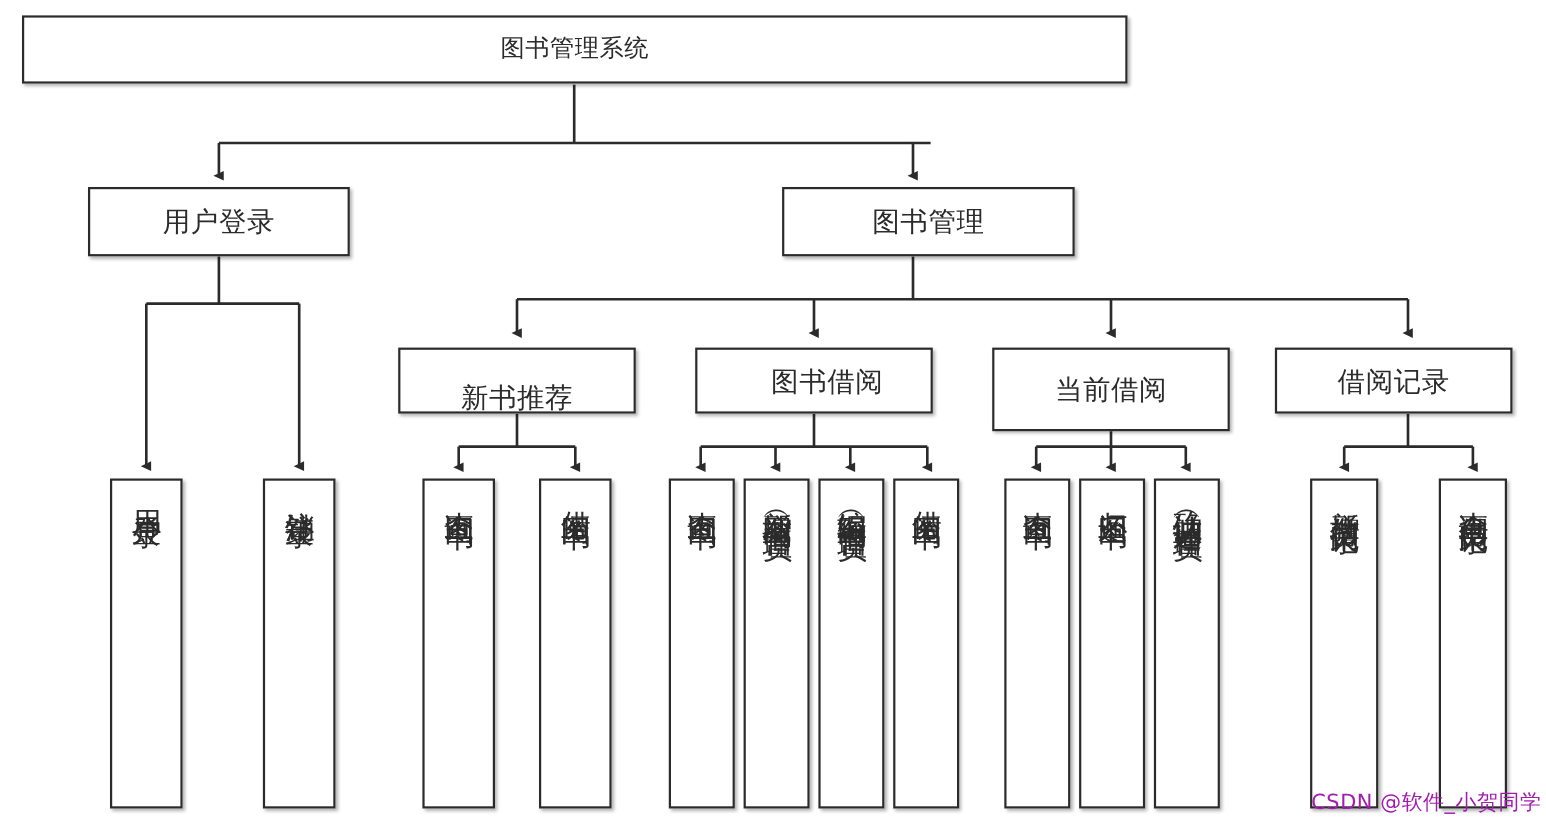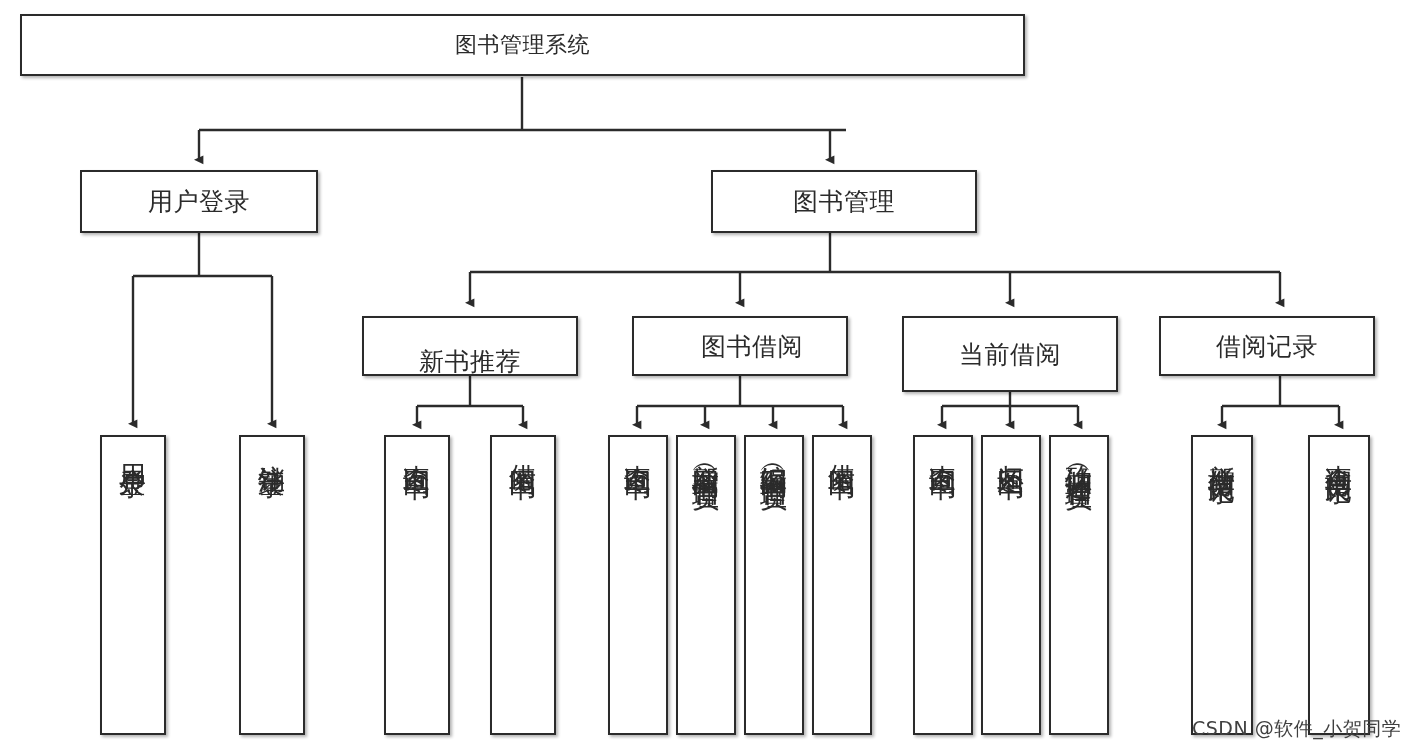--- a/index.html
+++ b/index.html
@@ -63,21 +63,21 @@
     line-height: 1.08;
     letter-spacing: 3px;
     white-space: nowrap;
     margin: 0 auto;
   }
   .watermark {
     position: absolute;
     left: 1192px;
     top: 716px;
     font-size: 19px;
-    color: #404040;
+    color: #a21caf;
     letter-spacing: 0.5px;
     white-space: nowrap;
     user-select: none;
   }
 </style>
 </head>
 <body>
 
 <div id="diagram-root">
 

